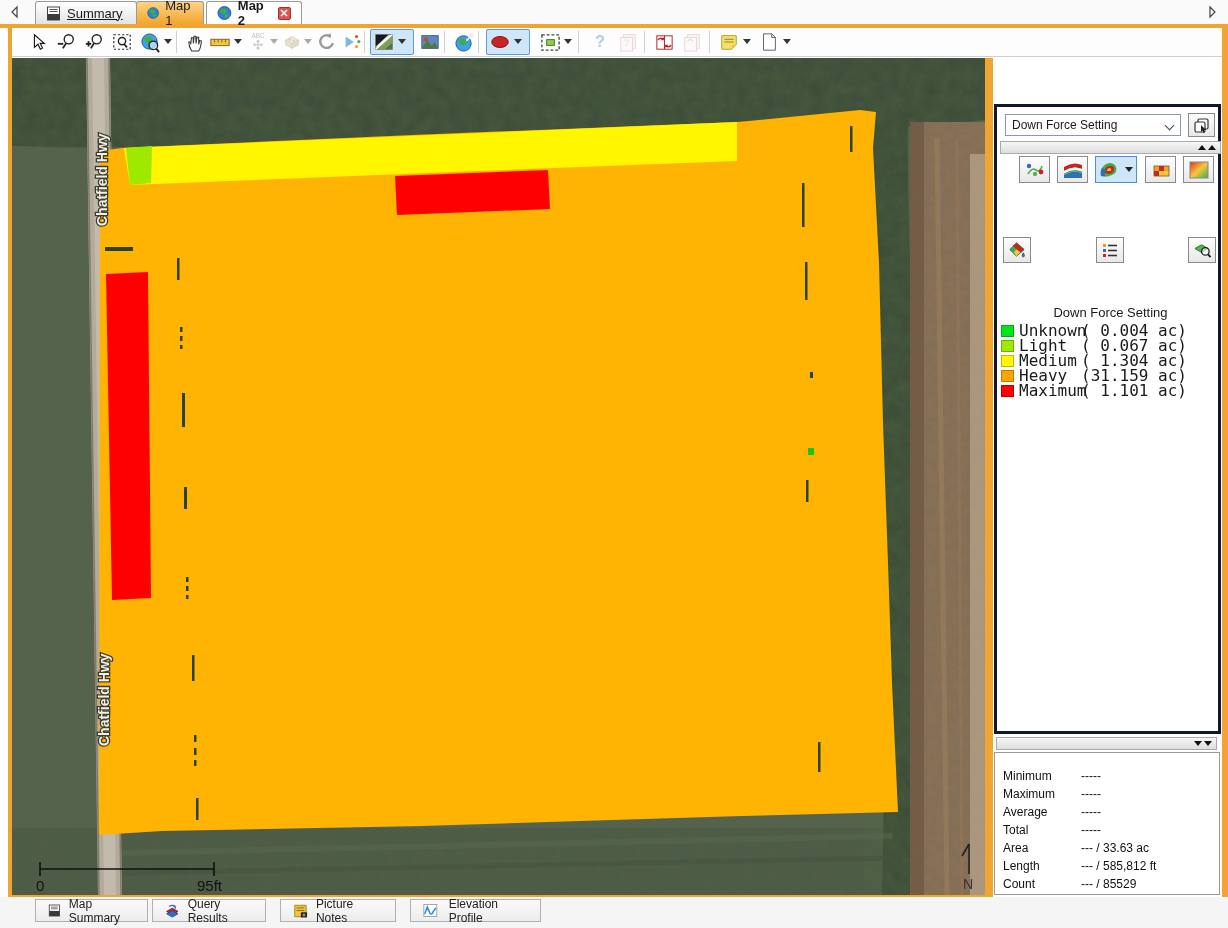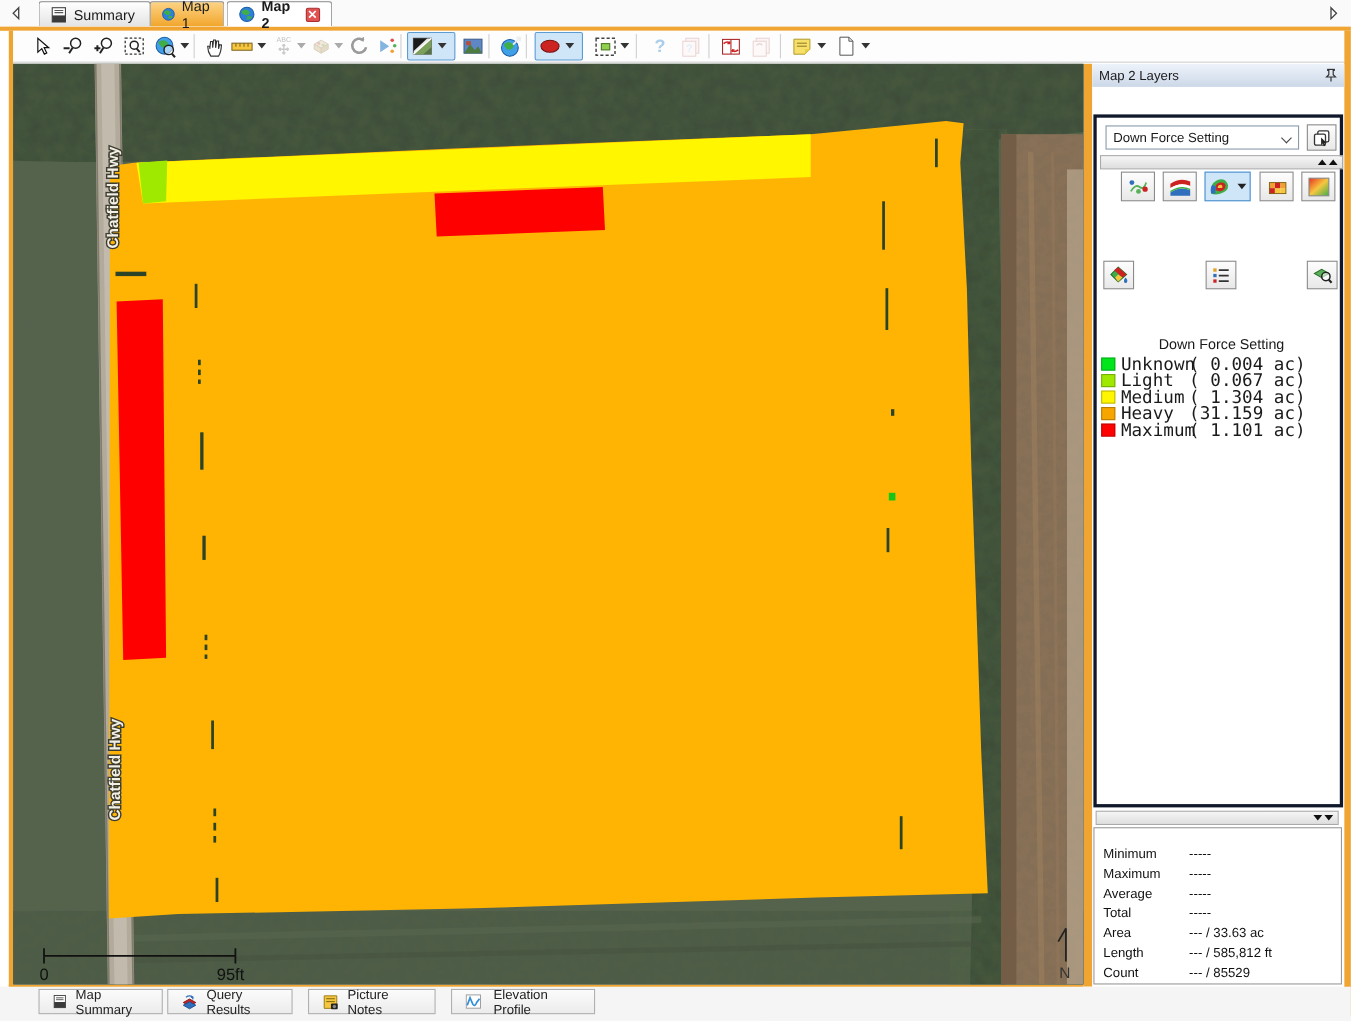--- a/index.html
+++ b/index.html
@@ -71,21 +71,21 @@
 <div class="abs orange" style="left:8px;top:28px;width:4px;height:888px;"></div>
 <div class="abs orange" style="left:985px;top:58px;width:8px;height:839px;"></div>
 <div class="abs orange" style="left:1222px;top:28px;width:6px;height:888px;"></div>
 <div class="abs orange" style="left:8px;top:895px;width:977px;height:5px;"></div>
 <div class="abs orange" style="left:0;top:916px;width:1228px;height:8px;"></div>
 
 <div id="tabbar" class="abs">
   <svg class="abs scroll-arrow" style="left:8px;" viewBox="0 0 14 14">
       <path d="M9,2 L4,7 L9,12 Z" fill="none" stroke="#444" stroke-width="1.2"></path>
     </svg>
-  <div class="abs toptab plain" style="left:35px;width:102px;">
+  <div class="abs toptab plain" style="left:35px;width:102px;text-decoration:underline;">
     <svg width="15" height="15" viewBox="0 0 15 15">
         <rect x="1.5" y="1" width="12" height="13" fill="#fff" stroke="#444"></rect>
         <rect x="1.5" y="8" width="12" height="6" fill="#3a3a3a"></rect>
         <line x1="3.5" y1="3.5" x2="11.5" y2="3.5" stroke="#555"></line>
         <line x1="3.5" y1="5.5" x2="11.5" y2="5.5" stroke="#555"></line>
       </svg>
     <span>Summary</span>
   </div>
   <div class="abs toptab orange" style="left:136px;width:68px;">
     <svg width="16" height="16" viewBox="0 0 16 16">
@@ -367,26 +367,20 @@
     <g stroke="#222" stroke-width="1.6" fill="none">
       <line x1="957" y1="816" x2="957" y2="786"></line>
           <path d="M957,786 L950,798"></path>
     </g>
     <text x="951" y="831" font-size="14" fill="#333" font-family="Liberation Sans">N</text>
   </g>
 </svg>
 </div>
 
 <div id="panel" class="abs">
-  <div id="panel-header" class="abs">
-    <span>Map 2 Layers</span>
-    <svg class="abs" style="right:6px;top:4px;" width="12" height="13" viewBox="0 0 12 13">
-        <path d="M3,1 L9,1 L9,2 L8,2 L8,6 L10,8 L2,8 L4,6 L4,2 L3,2 Z M6,8 L6,12" stroke="#333" fill="none" stroke-width="1.1"></path>
-      </svg>
-  </div>
   <div id="container" class="abs">
     <div class="abs combo">
       <span>Down Force Setting</span>
       <span class="chev"></span>
     </div>
     <div class="abs sqbtn" style="left:191px;top:6px;width:27px;height:24px;">
       <svg width="17" height="17" viewBox="0 0 17 17">
           <rect x="5" y="2" width="10" height="10" rx="1.5" fill="#fff" stroke="#333" stroke-width="1.2"></rect>
           <rect x="2" y="5" width="10" height="10" rx="1.5" fill="#fff" stroke="#333" stroke-width="1.2"></rect>
           <path d="M8,8 L13,13 L11,13 L12,15.5 L10.5,16 L9.6,13.5 L8,15 Z" fill="#222"></path>

